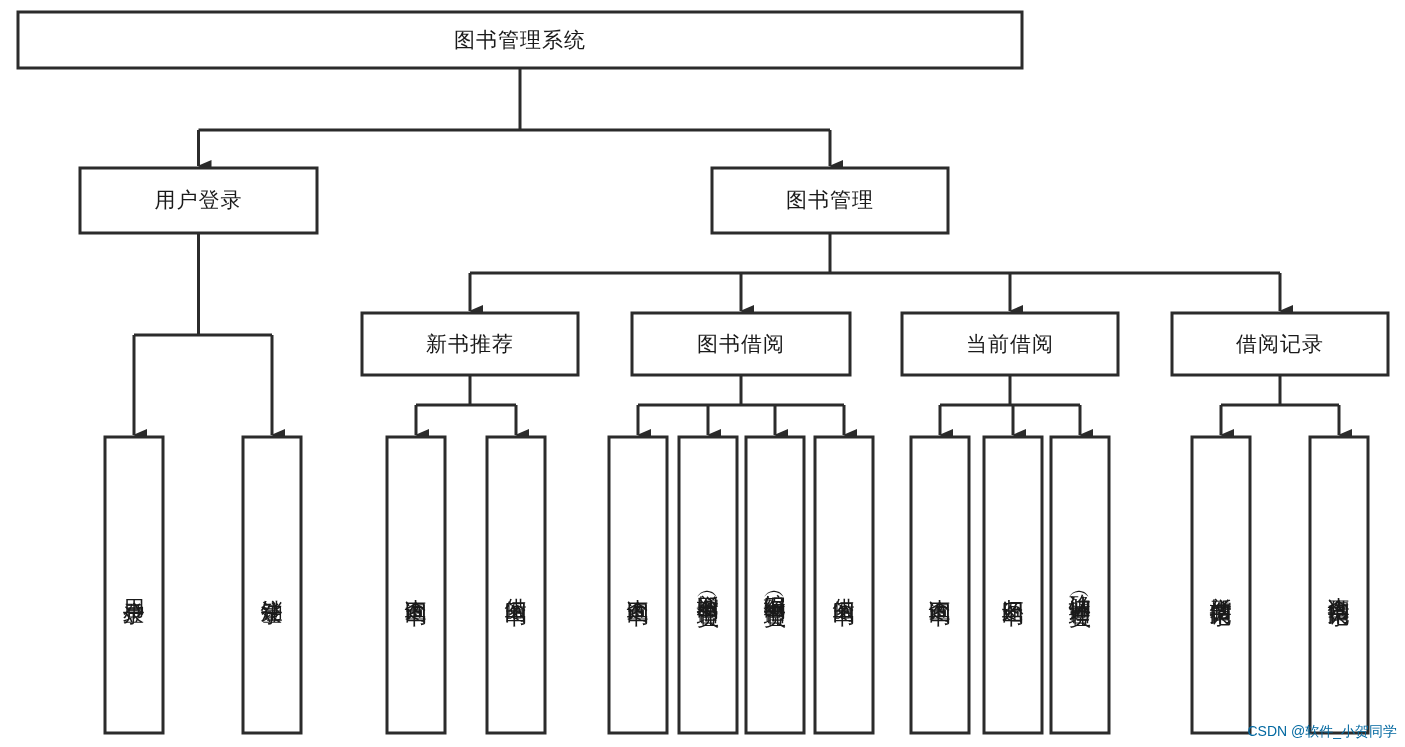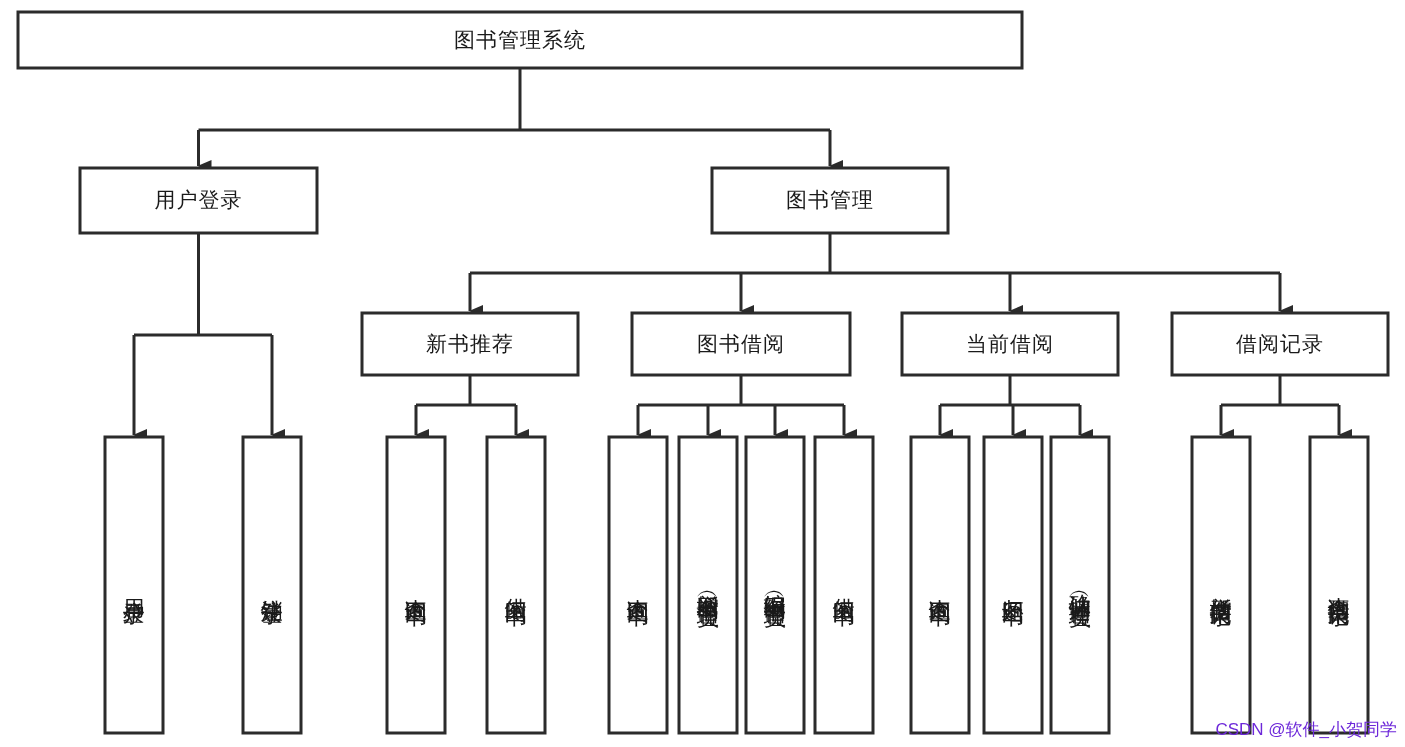--- a/index.html
+++ b/index.html
@@ -64,22 +64,22 @@
     color: #1a1a1a;
     line-height: 1.15;
     letter-spacing: 2px;
     white-space: nowrap;
   }
   .watermark {
     position: absolute;
     right: 8px;
     bottom: 6px;
     font-family: "Liberation Sans", "DejaVu Sans", sans-serif;
-    font-size: 17px;
-    color: #6d28d9;
+    font-size: 14px;
+    color: #0369a1;
     white-space: nowrap;
     pointer-events: none;
   }
 </style>
 </head>
 <body>
 
 <div id="diagram-root">
   <svg id="tree-svg" viewBox="0 0 1405 747" xmlns="http://www.w3.org/2000/svg">
     <defs>

